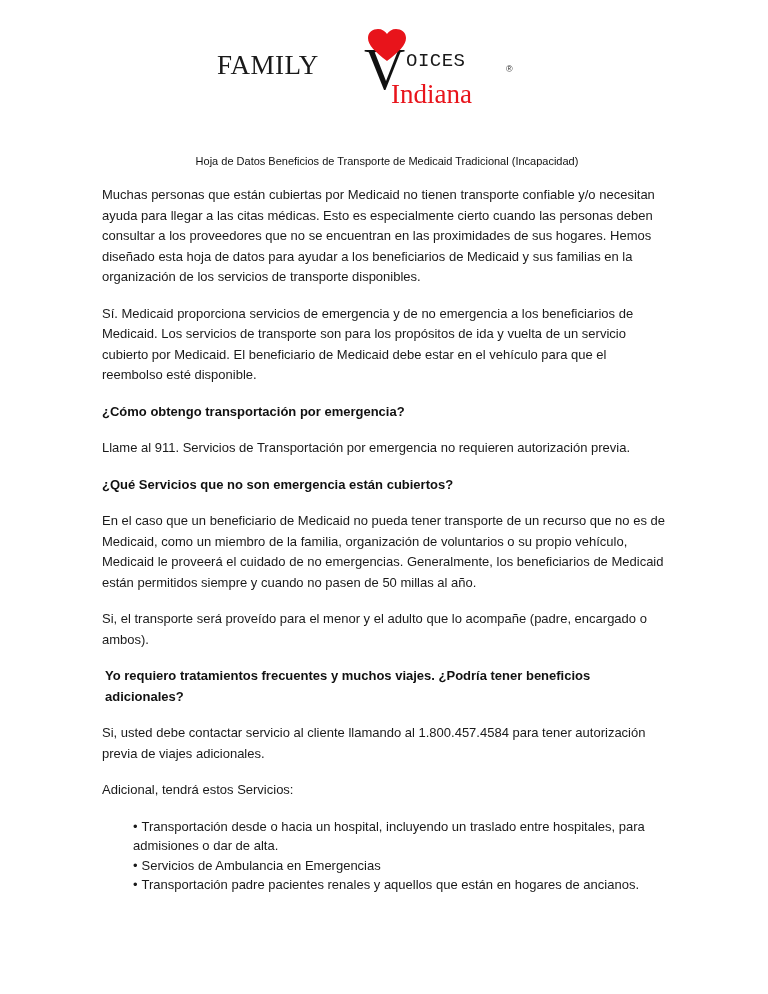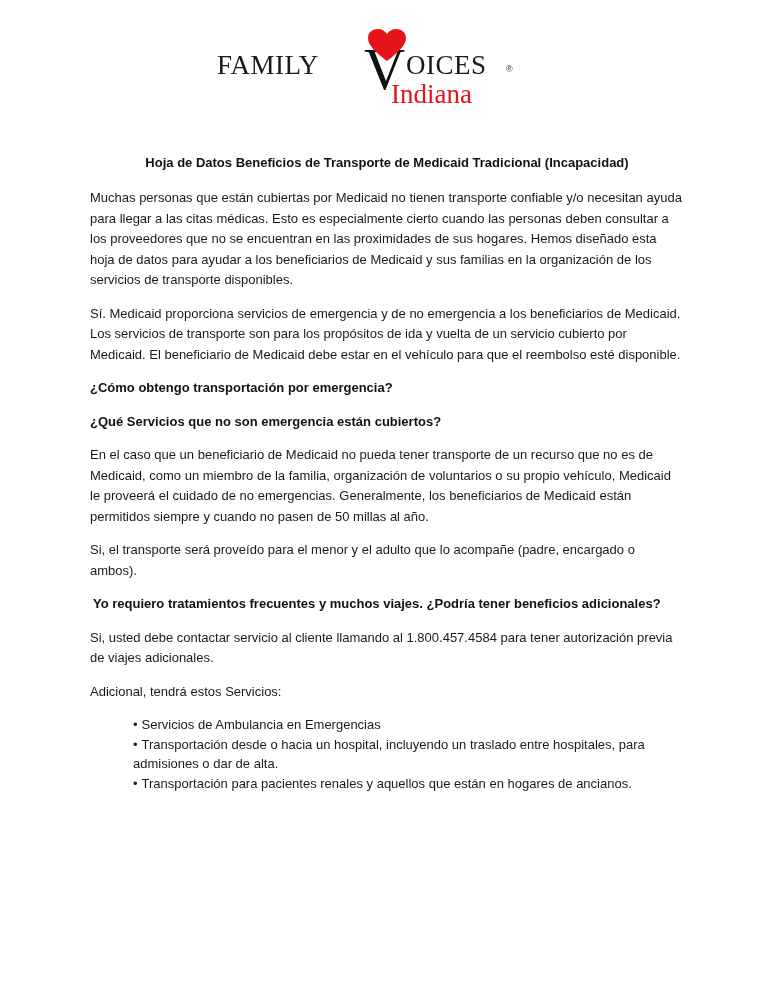--- a/index.html
+++ b/index.html
@@ -45,22 +45,22 @@
       position: absolute;
       left: 167px;
       top: 6px;
       width: 40px;
       height: 34px;
     }
     .logo-oices {
       position: absolute;
       left: 206px;
       top: 28px;
-      font-family: Liberation Serif, serif;
-      font-size: 27px;
+      font-family: Liberation Mono, monospace;
+      font-size: 19px;
       letter-spacing: 0.5px;
       color: #1a1a1a;
     }
     .logo-reg {
       position: absolute;
       left: 306px;
       top: 42px;
       font-family: "Liberation Sans", sans-serif;
       font-size: 9px;
       color: #333;
@@ -74,30 +74,30 @@
       color: #e8141b;
     }
 
     .content {
       position: absolute;
       left: 86px;
       top: 155px;
       width: 600px;
     }
     .title {
-      font-size: 13px;
-      font-weight: bold;
+      font-size: 11px;
+      font-weight: normal;
       text-align: center;
       margin: 0 0 0 -4px;
       width: 610px;
       white-space: nowrap;
       color: #111;
     }
     p {
-      margin: 4px;
+      margin: 16px;
       font-size: 13px;
       line-height: 20.5px;
       color: #1a1a1a;
     }
     .intro { margin-top: 18px; }
     .q {
       font-weight: bold;
       margin-top: 13px;
       color: #111;
     }
@@ -130,29 +130,30 @@
 </div>
 
 <div class="content">
   <div class="title">Hoja de Datos Beneficios de Transporte de Medicaid Tradicional (Incapacidad)</div>
 
   <p class="intro">Muchas personas que están cubiertas por Medicaid no tienen transporte confiable y/o necesitan ayuda para llegar a las citas médicas. Esto es especialmente cierto cuando las personas deben consultar a los proveedores que no se encuentran en las proximidades de sus hogares. Hemos diseñado esta hoja de datos para ayudar a los beneficiarios de Medicaid y sus familias en la organización de los servicios de transporte disponibles.</p>
 
   <p class="a">Sí. Medicaid proporciona servicios de emergencia y de no emergencia a los beneficiarios de Medicaid. Los servicios de transporte son para los propósitos de ida y vuelta de un servicio cubierto por Medicaid. El beneficiario de Medicaid debe estar en el vehículo para que  el reembolso esté disponible.</p>
 
   <p class="q">¿Cómo obtengo transportación por emergencia?</p>
+  <p class="a">Llame al 911.  Servicios de Transportación por emergencia no requieren autorización previa.</p>
 
   <p class="q">¿Qué Servicios que no son emergencia están cubiertos?</p>
   <p class="a">En el caso que un beneficiario de Medicaid no pueda tener transporte de un recurso que no es de Medicaid, como un miembro de la familia, organización de voluntarios o su propio vehículo, Medicaid le proveerá el cuidado de no emergencias.  Generalmente, los beneficiarios de Medicaid están permitidos siempre y cuando no pasen de 50 millas al año.</p>
 
   <p class="a">Si, el transporte será proveído para el menor y el adulto que lo acompañe (padre, encargado o ambos).</p>
 
   <p class="q q-indent">Yo requiero tratamientos frecuentes y muchos viajes.  ¿Podría tener beneficios adicionales?</p>
   <p class="a">Si, usted debe contactar servicio al cliente llamando al  1.800.457.4584 para tener autorización previa de viajes adicionales.</p>
 
   <p class="a">Adicional, tendrá estos Servicios:</p>
 
   <ul class="bullets">
+    <li><span class="dot">•</span><span>Transportación desde o hacia un hospital, incluyendo un traslado entre hospitales, para admisiones o dar de alta.</span></li>
     <li><span class="dot">•</span><span>Servicios de Ambulancia en Emergencias</span></li>
-    <li><span class="dot">•</span><span>Transportación desde o hacia un hospital, incluyendo un traslado entre hospitales, para admisiones o dar de alta.</span></li>
-    <li><span class="dot">•</span><span>Transportación para pacientes renales y aquellos que están en hogares de ancianos.</span></li>
+    <li><span class="dot">•</span><span>Transportación padre pacientes renales y aquellos que están en hogares de ancianos.</span></li>
   </ul>
 </div>
 
 </body></html>

